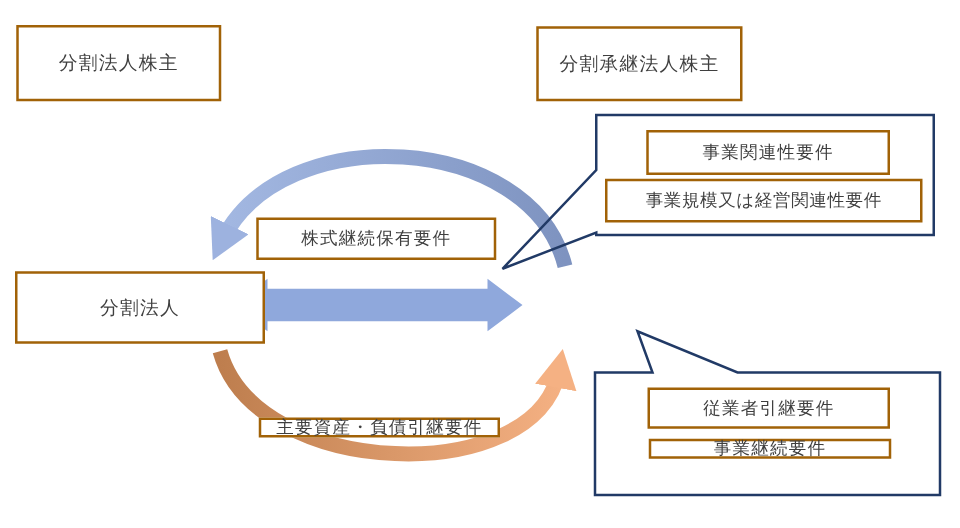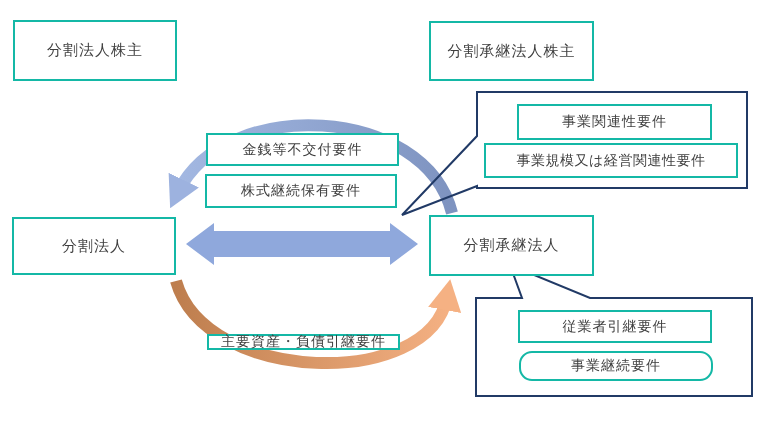--- a/index.html
+++ b/index.html
@@ -8,21 +8,21 @@
     width:768px;height:422px;
     background:#ffffff;
     font-family:"Liberation Sans", sans-serif;
     overflow:hidden;
   }
   .svg-layer{position:absolute;left:0;top:0;width:768px;height:422px;}
   .box{
     position:absolute;
     box-sizing:border-box;
     background:#ffffff;
-    border:2px solid #14b8a6;
+    border:2px solid #a16207;
     color:#3F3F3F;
     display:flex;align-items:center;justify-content:center;
     text-align:center;
     letter-spacing:1px;
     white-space:nowrap;
   }
   .main-box{font-size:15px;}
   .req-box{font-size:14px;}
 </style>
 </head>
@@ -56,31 +56,29 @@
 
     <polygon points="477,92 747,92 747,188 477,188 477,186 402,215 477,136" fill="none" stroke="#213A66" stroke-width="2" stroke-linejoin="miter"></polygon>
 
     <polygon points="476,298 522,298 510,265 590,298 752,298 752,396 476,396" fill="none" stroke="#213A66" stroke-width="2" stroke-linejoin="miter"></polygon>
   </svg>
 
   <div class="box main-box" style="left:13px;top:20px;width:164px;height:61px;">分割法人株主</div>
 
   <div class="box main-box" style="left:429px;top:21px;width:165px;height:60px;font-family:Liberation Serif, serif;">分割承継法人株主</div>
 
-  <div class="box main-box" style="left:12px;top:217px;width:164px;height:58px;">分割法人</div>
+  <div class="box main-box" style="left:12px;top:217px;width:200px;height:58px;">分割法人</div>
 
-  <div class="box main-box" style="left:429px;top:215px;width:165px;height:61px;">分割承継法人</div>
 
-  <div class="box req-box" style="left:206px;top:133px;width:193px;height:33px;">金銭等不交付要件</div>
 
   <div class="box req-box" style="left:205px;top:174px;width:192px;height:34px;text-align:right;">株式継続保有要件</div>
 
   <div class="box req-box" style="left:207px;top:334px;width:193px;height:16px;">主要資産・負債引継要件</div>
 
   <div class="box req-box" style="left:484px;top:143px;width:254px;height:35px;letter-spacing:0.5px;">事業規模又は経営関連性要件</div>
 
   <div class="box req-box" style="left:517px;top:104px;width:195px;height:36px;">事業関連性要件</div>
 
   <div class="box req-box" style="left:518px;top:310px;width:194px;height:33px;">従業者引継要件</div>
 
-  <div class="box req-box" style="left:519px;top:351px;width:194px;height:30px;border-radius:13px;">事業継続要件</div>
+  <div class="box req-box" style="left:519px;top:351px;width:194px;height:16px;">事業継続要件</div>
 
 </div>
 
 </body></html>

